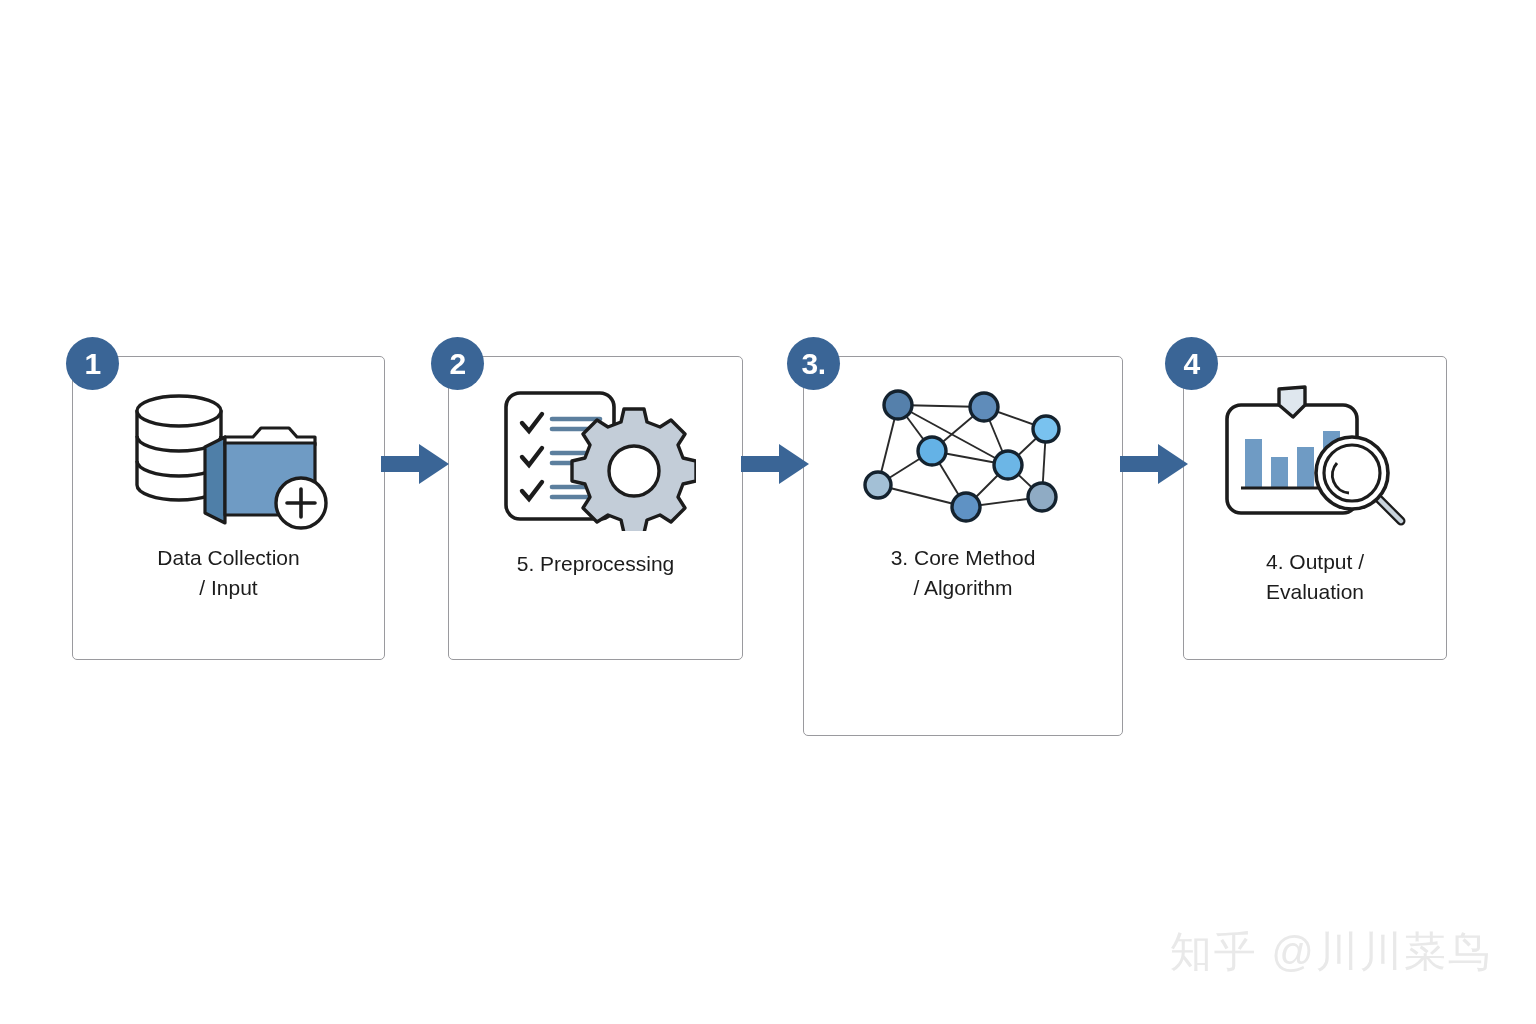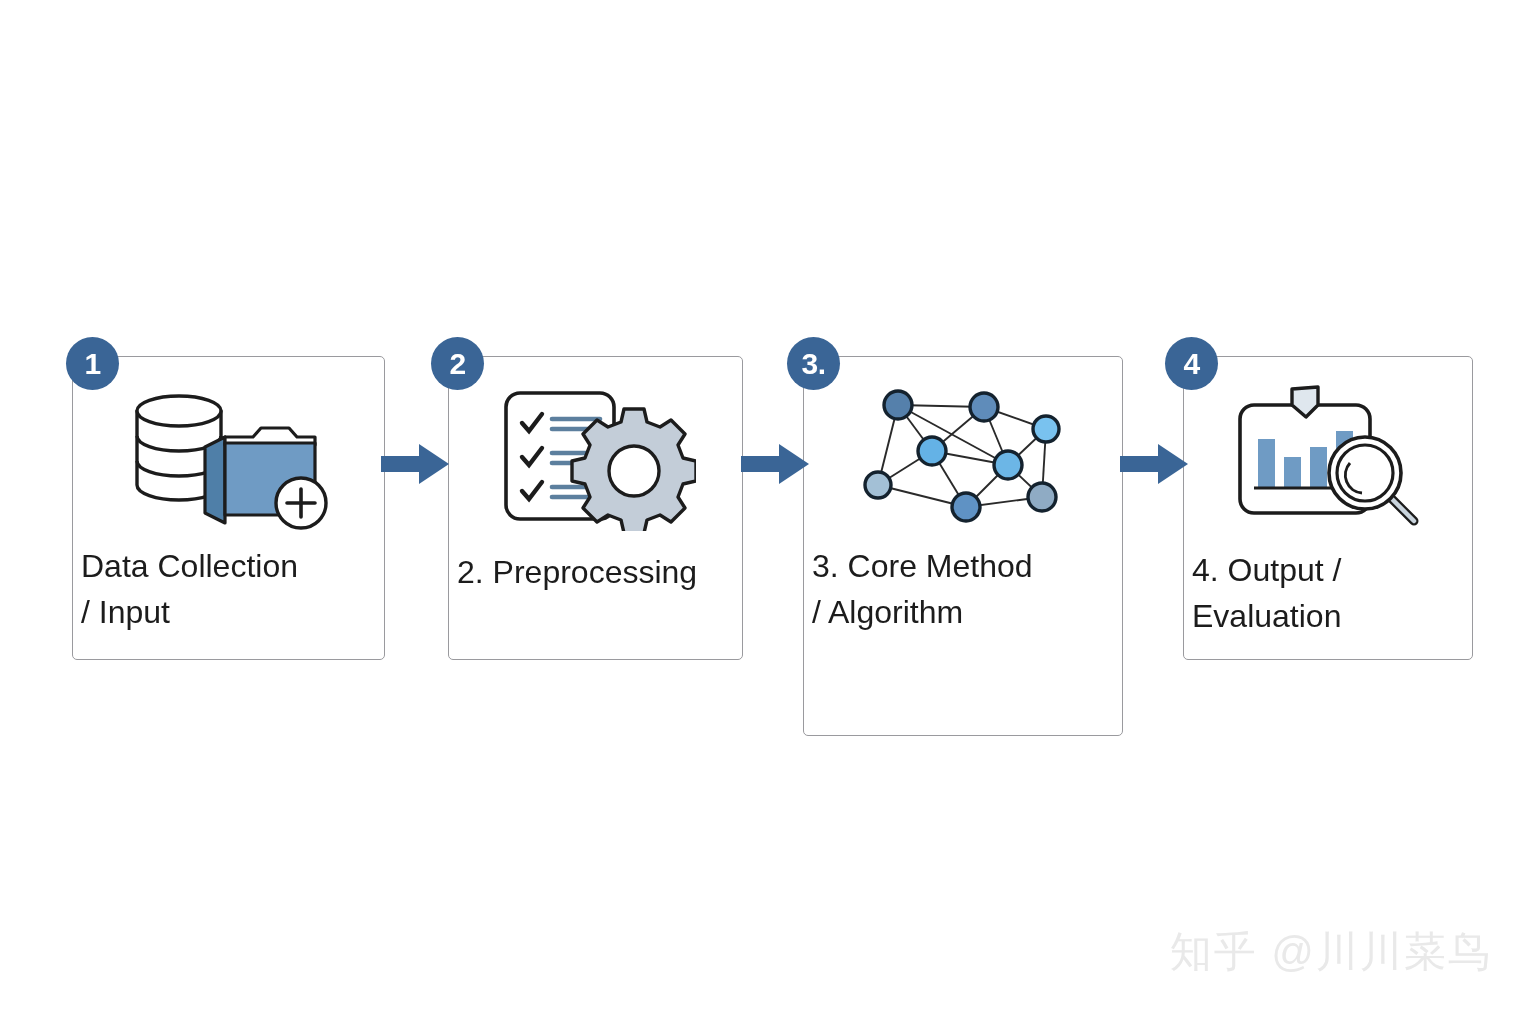--- a/index.html
+++ b/index.html
@@ -27,21 +27,21 @@
   .step-box {
     position: absolute;
     box-sizing: border-box;
     border: 1.6px solid #9a9a9e;
     border-radius: 5px;
     background: #ffffff;
   }
   .step-box.s1 { left: 72px;   top: 356px; width: 313px; height: 304px; }
   .step-box.s2 { left: 448px;  top: 356px; width: 295px; height: 304px; }
   .step-box.s3 { left: 803px;  top: 356px; width: 320px; height: 380px; }
-  .step-box.s4 { left: 1183px; top: 356px; width: 290px; height: 304px; }
+  .step-box.s4 { left: 1183px; top: 356px; width: 264px; height: 304px; }
 
   
   .step-badge {
     position: absolute;
     width: 53px;
     height: 53px;
     border-radius: 50%;
     background: #3a6596;
     color: #ffffff;
     font-size: 30px;
@@ -67,23 +67,23 @@
     align-items: center;
     justify-content: center;
   }
 
   
   .step-caption {
     position: absolute;
     left: 8px;
     right: 8px;
     top: 186px;
-    text-align: left;
+    text-align: center;
     color: #1c1c1c;
-    font-size: 32px;
+    font-size: 21px;
     line-height: 1.44;
     font-weight: 400;
     white-space: pre-line;
   }
   .step-box.s2 .step-caption { top: 192px; }
   .step-box.s4 .step-caption { top: 190px; }
 
   
   .flow-arrow {
     position: absolute;
@@ -166,21 +166,21 @@
         </g>
 
         <g transform="translate(138,82)">
           <path fill="#c3cdd8" stroke="#1c1c1c" stroke-width="3.4" stroke-linejoin="round" d="M-10 -54 L10 -54 L13 -41 L26 -36 L37 -43 L51 -29 L44 -18 L49 -5 L62 -2 L62 18 L49 21
                    L44 34 L51 45 L37 59 L26 52 L13 57 L10 70 L-10 70 L-13 57 L-26 52 L-37 59 L-51 45
                    L-44 34 L-49 21 L-62 18 L-62 -2 L-49 -5 L-44 -18 L-51 -29 L-37 -43 L-26 -36 L-13 -41 Z"></path>
           <circle cx="0" cy="8" r="25" fill="#ffffff" stroke="#1c1c1c" stroke-width="3.4"></circle>
         </g>
       </svg>
     </div>
-    <div class="step-caption">2. Preprocessing</div>
+    <div class="step-caption">5. Preprocessing</div>
   </div>
   <div class="step-badge badge-2">2</div>
 
   <div class="flow-arrow arrow-b">
     <svg width="72" height="48" viewBox="0 0 72 48">
       <path d="M2 16 L40 16 L40 4 L70 24 L40 44 L40 32 L2 32 Z" fill="#3a6596"></path>
     </svg>
   </div>
 
   <div class="step-box s3">

